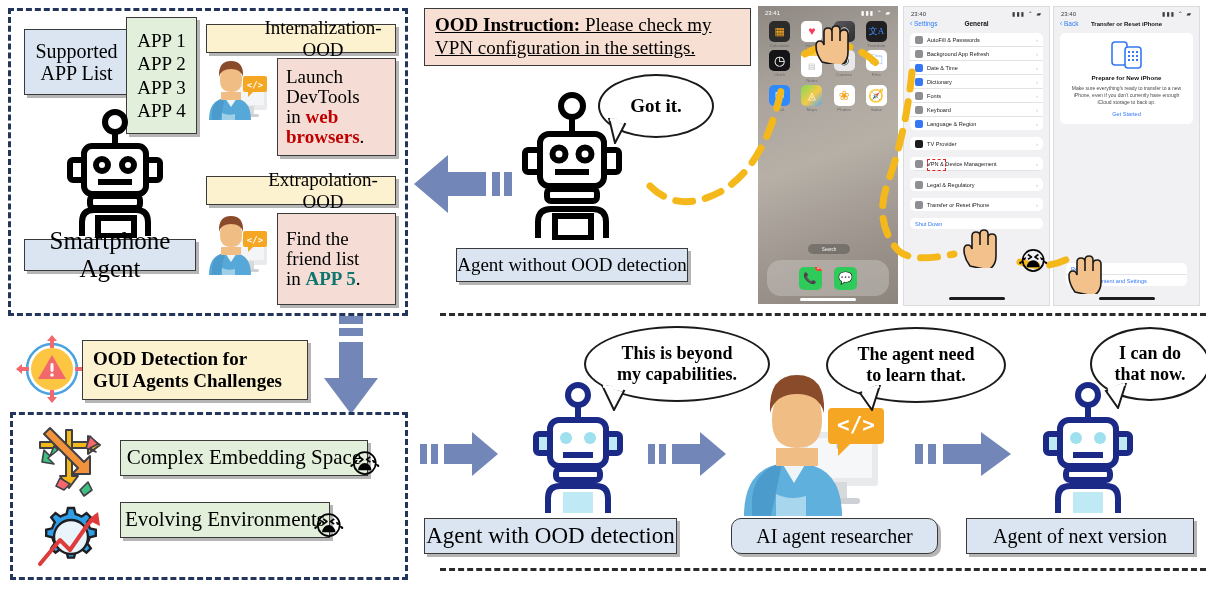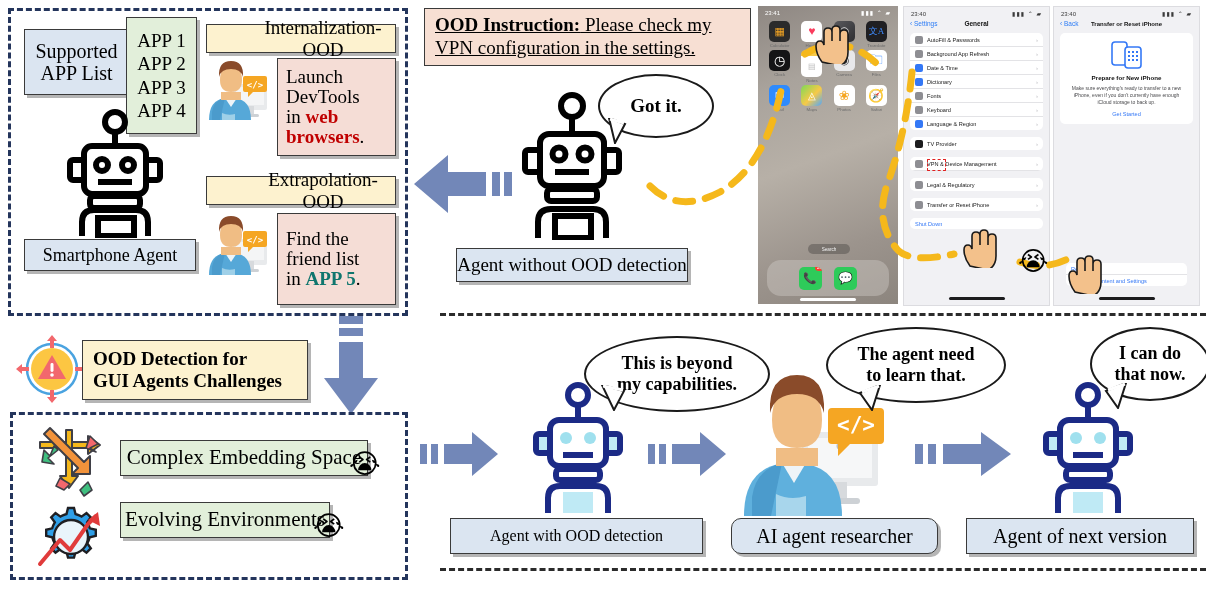--- a/index.html
+++ b/index.html
@@ -157,21 +157,21 @@
       <circle cx="42" cy="57" r="6"></circle>
       <circle cx="68" cy="57" r="6"></circle>
       <line x1="38" y1="74" x2="72" y2="74"></line>
       <rect x="30" y="88" width="50" height="12" rx="4"></rect>
       <path d="M22 128 v-14 q0-12 12-12 h42 q12 0 12 12 v14"></path>
       <rect x="38" y="110" width="36" height="18"></rect>
     </g>
   </svg>
 </div>
 
-<div class="abs box box-blue shadowed" style="left:24px;top:239px;width:172px;height:32px;font-size:18px;">
+<div class="abs box box-blue shadowed" style="left:24px;top:239px;width:172px;height:32px;font-size:25px;">
   <span>Smartphone Agent</span>
 </div>
 
 <div class="abs" style="left:414px;top:153px;width:102px;height:62px;">
   <svg viewBox="0 0 102 62" width="102" height="62">
     <path class="arrow-blue" d="M0 31 L34 2 L34 19 L72 19 L72 43 L34 43 L34 60 Z"></path>
     <rect class="arrow-blue" x="78" y="19" width="8" height="24"></rect>
     <rect class="arrow-blue" x="90" y="19" width="8" height="24"></rect>
   </svg>
 </div>
@@ -544,34 +544,34 @@
       <line x1="35" y1="75" x2="65" y2="75"></line>
       <rect x="28" y="89" width="44" height="11" rx="4" fill="#fff"></rect>
       <path d="M20 133 v-15 q0-12 12-12 h36 q12 0 12 12 v15" fill="#fff"></path>
     </g>
     <circle cx="38" cy="58" r="6" fill="#9fe0ee"></circle>
     <circle cx="62" cy="58" r="6" fill="#9fe0ee"></circle>
     <rect x="35" y="112" width="30" height="21" fill="#bfeaf5"></rect>
   </svg>
 </div>
 
-<div class="bubble" style="left:584px;top:336px;width:182px;height:72px;font-size:18px;">
+<div class="bubble" style="left:584px;top:326px;width:182px;height:72px;font-size:18px;">
   <span style="display:block;">
     <span>This is beyond</span><br>
     <span>my capabilities.</span>
   </span>
 </div>
 <div class="abs" style="left:600px;top:385px;width:26px;height:26px;">
   <svg viewBox="0 0 26 26" width="26" height="26">
     <path d="M2 0 L24 6 L14 25 Z" fill="#fff" stroke="#1a1a1a" stroke-width="2"></path>
     <path d="M3 1 L23 5" stroke="#fff" stroke-width="3"></path>
   </svg>
 </div>
 
-<div class="abs box box-blue shadowed" style="left:450px;top:518px;width:253px;height:36px;font-size:16px;">
+<div class="abs box box-blue shadowed" style="left:424px;top:518px;width:253px;height:36px;font-size:23px;">
   <span>Agent with OOD detection</span>
 </div>
 
 <div class="abs" style="left:648px;top:430px;width:78px;height:48px;">
   <svg viewBox="0 0 78 48" width="78" height="48">
     <rect class="arrow-blue" x="0" y="14" width="7" height="20"></rect>
     <rect class="arrow-blue" x="11" y="14" width="7" height="20"></rect>
     <path class="arrow-blue" d="M24 14 L52 14 L52 2 L78 24 L52 46 L52 34 L24 34 Z"></path>
   </svg>
 </div>

